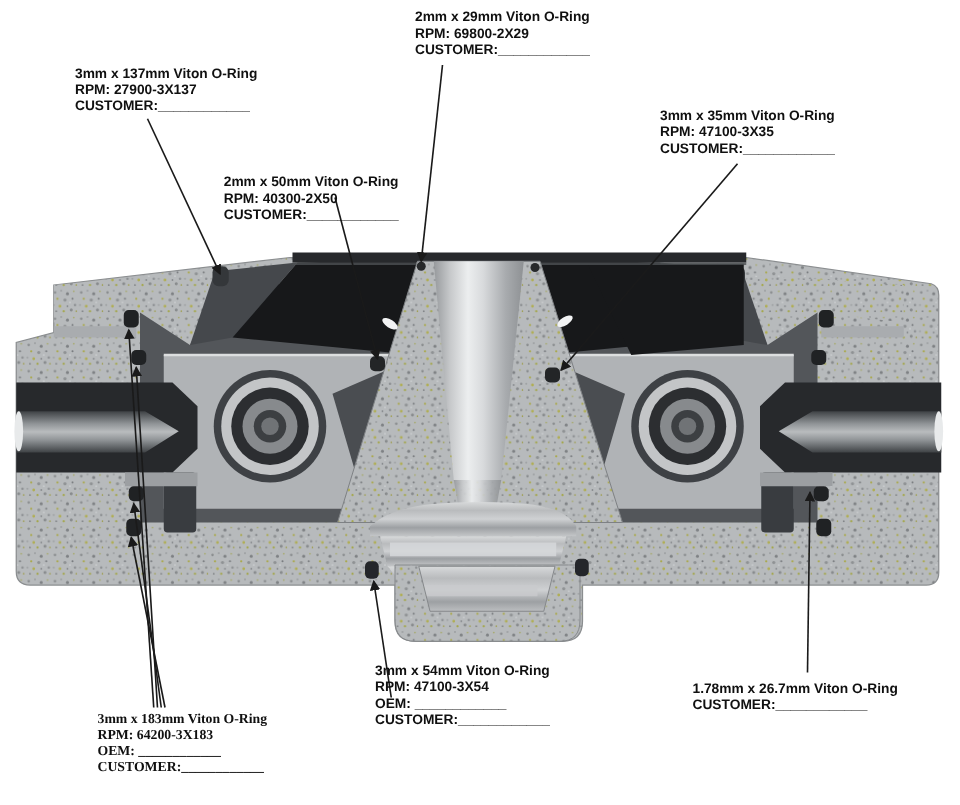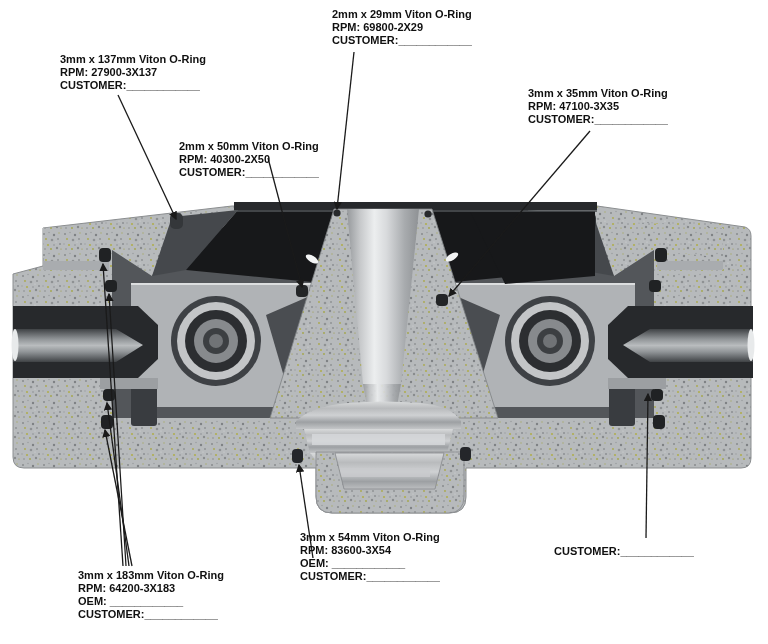--- a/index.html
+++ b/index.html
@@ -7,21 +7,21 @@
        font-family:"Liberation Sans",sans-serif;}
   .stage{position:absolute;left:0;top:0;width:768px;height:644px;}
   svg{position:absolute;left:0;top:0;}
   .callout{position:absolute;color:#101010;font-size:11px;line-height:13px;
            font-weight:700;white-space:nowrap;letter-spacing:0;}
   .callout div{white-space:nowrap;}
   .c0{left:300px;top:8px;margin-left:32px;}
   .c1{left:60px;top:53px;}
   .c2{left:179px;top:110px;margin-top:30px;}
   .c3{left:528px;top:87px;}
-  .c4{left:78px;top:569px;}
+  .c4{left:78px;top:569px;font-family:Liberation Serif, serif;}
   .c5{left:300px;top:531px;}
   .c6{left:554px;top:545px;}
 </style>
 </head>
 <body>
 
 <div class="stage">
 
 <svg width="768" height="644" viewBox="0 0 768 644">
   <defs>
@@ -168,21 +168,22 @@
   <div>CUSTOMER:____________</div>
 </div>
 <div class="callout c4">
   <div>3mm x 183mm Viton O-Ring</div>
   <div>RPM: 64200-3X183</div>
   <div>OEM: ____________</div>
   <div>CUSTOMER:____________</div>
 </div>
 <div class="callout c5">
   <div>3mm x 54mm Viton O-Ring</div>
-  <div>RPM: 83600-3X54</div>
+  <div>RPM: 47100-3X54</div>
   <div>OEM: ____________</div>
   <div>CUSTOMER:____________</div>
 </div>
 <div class="callout c6">
+  <div>1.78mm x 26.7mm Viton O-Ring</div>
   <div>CUSTOMER:____________</div>
 </div>
 
 </div>
 
 </body></html>

